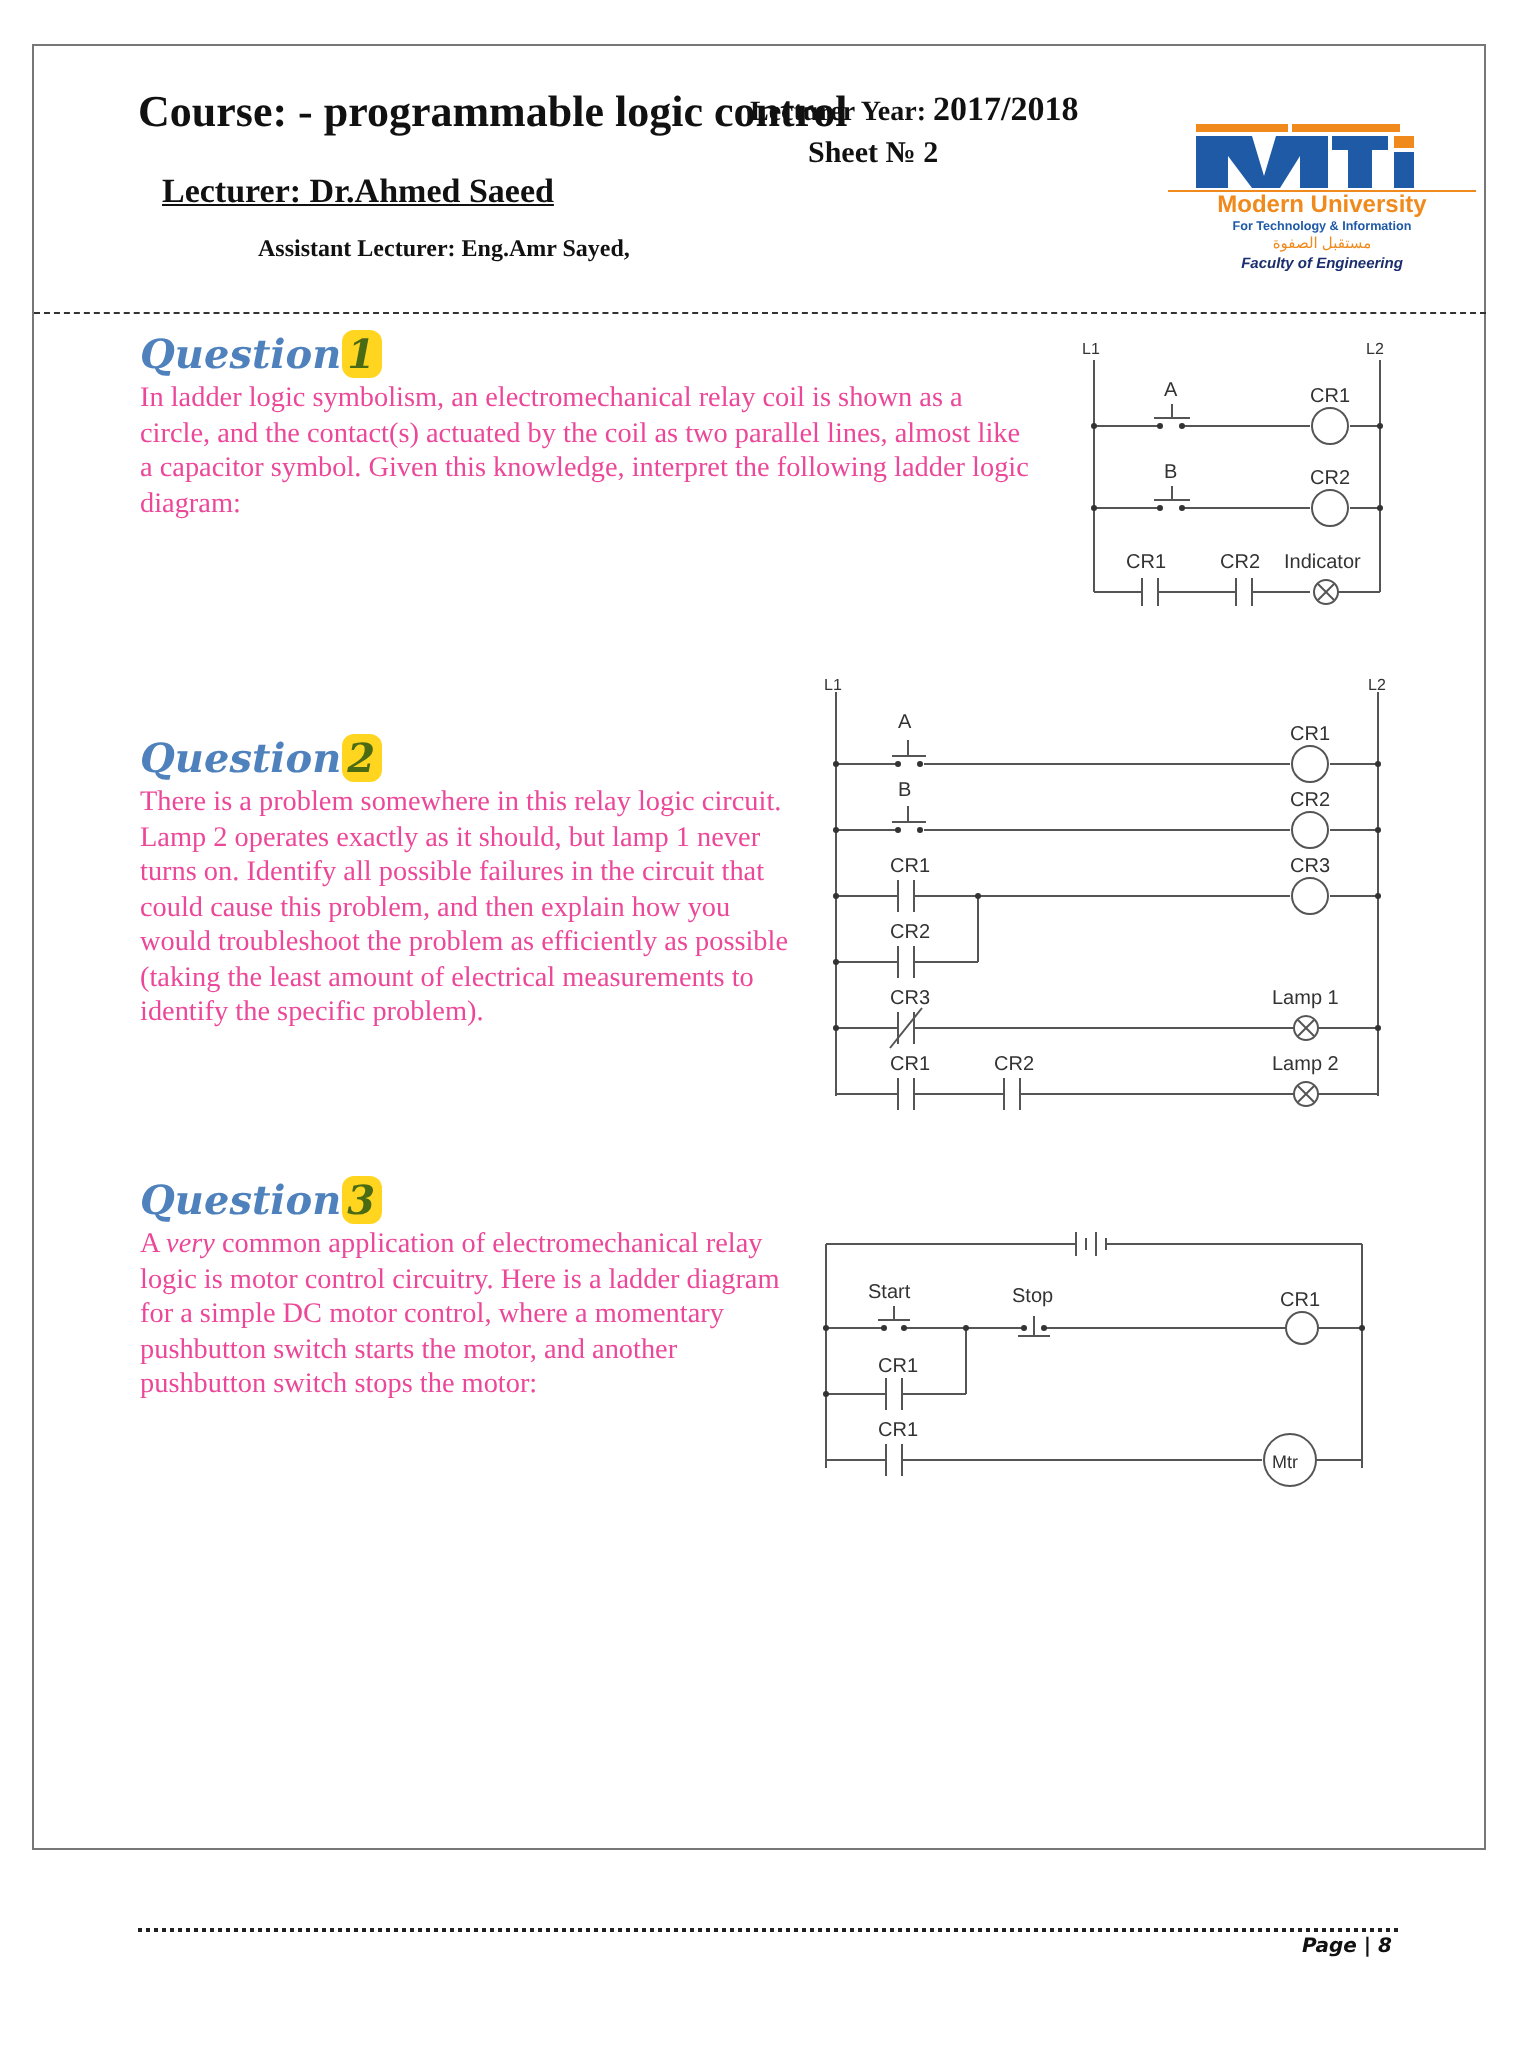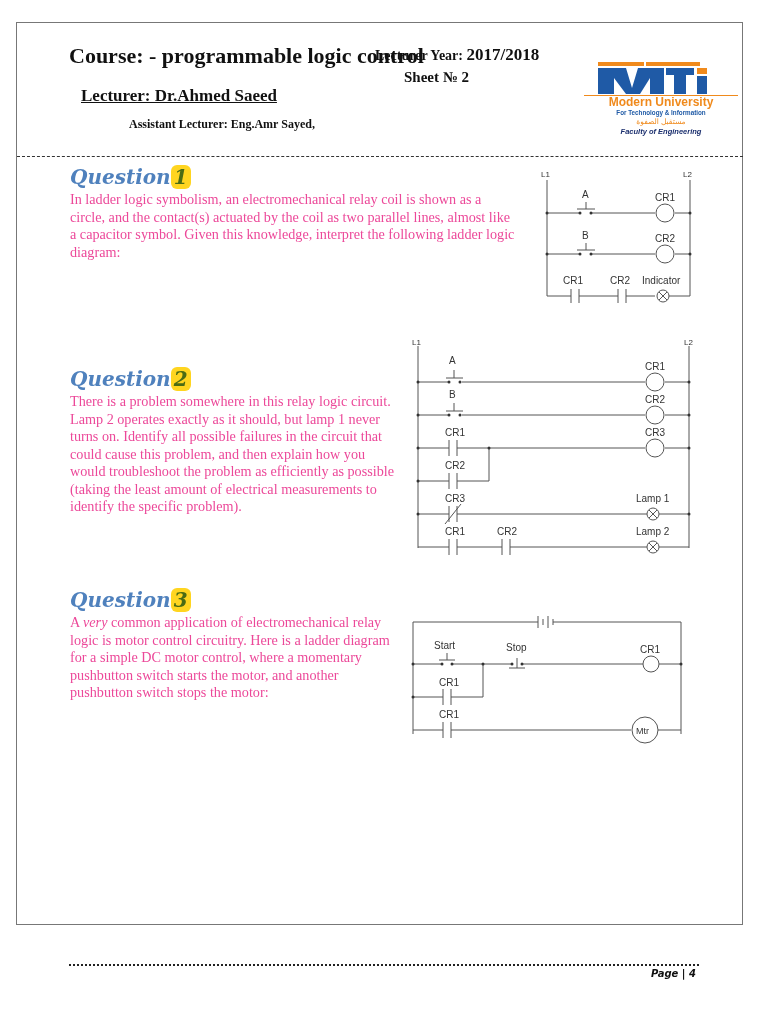--- a/index.html
+++ b/index.html
@@ -254,13 +254,13 @@
     </g>
   <text x="29" y="41" font-size="10">Start</text>
   <text x="101" y="43" font-size="10">Stop</text>
   <text x="235" y="45" font-size="10">CR1</text>
   <text x="34" y="78" font-size="10">CR1</text>
   <text x="34" y="110" font-size="10">CR1</text>
   <text x="231" y="126" font-size="9">Mtr</text>
 </svg>
 
 <div class="footer-dots"></div>
-<div class="pagenum">Page | 4</div>
+<div class="pagenum">Page | 8</div>
 
 </body></html>

